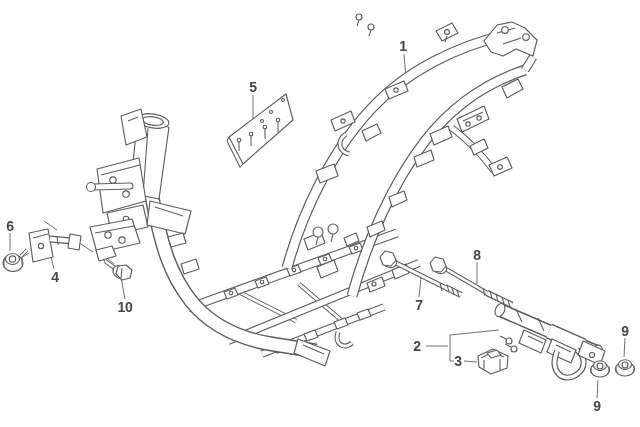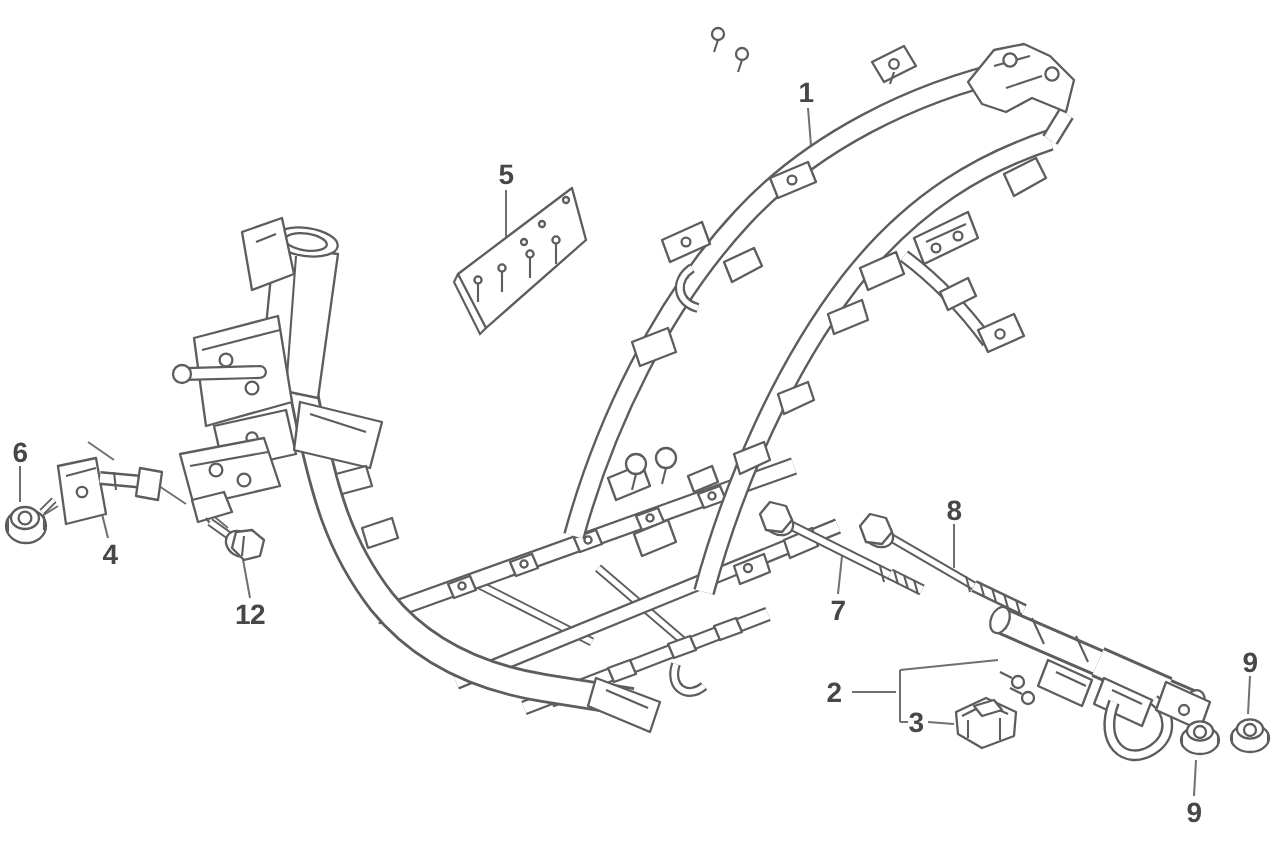--- a/index.html
+++ b/index.html
@@ -300,21 +300,21 @@
       <path class="t" d="M591,368 L591,373 M609,367 L609,372"></path>
       <ellipse class="p" cx="600" cy="365.5" rx="6.5" ry="4.8"></ellipse>
       <circle class="p" cx="600" cy="366" r="3"></circle>
     </g>
   </svg>
 
   <div class="callout" style="left: 403px; top: 46px;">1</div>
   <div class="callout" style="left: 253px; top: 87px;">5</div>
   <div class="callout" style="left: 10px; top: 226px;">6</div>
   <div class="callout" style="left: 55px; top: 277px;">4</div>
-  <div class="callout" style="left: 125px; top: 307px;">12</div>
+  <div class="callout" style="left: 125px; top: 307px;">10</div>
   <div class="callout" style="left: 419px; top: 305px;">7</div>
   <div class="callout" style="left: 477px; top: 255px;">8</div>
   <div class="callout" style="left: 417px; top: 346px;">2</div>
   <div class="callout" style="left: 458px; top: 361px;">3</div>
   <div class="callout" style="left: 625px; top: 331px;">9</div>
   <div class="callout" style="left: 597px; top: 406px;">9</div>
 
 </div>
 
 </body></html>

